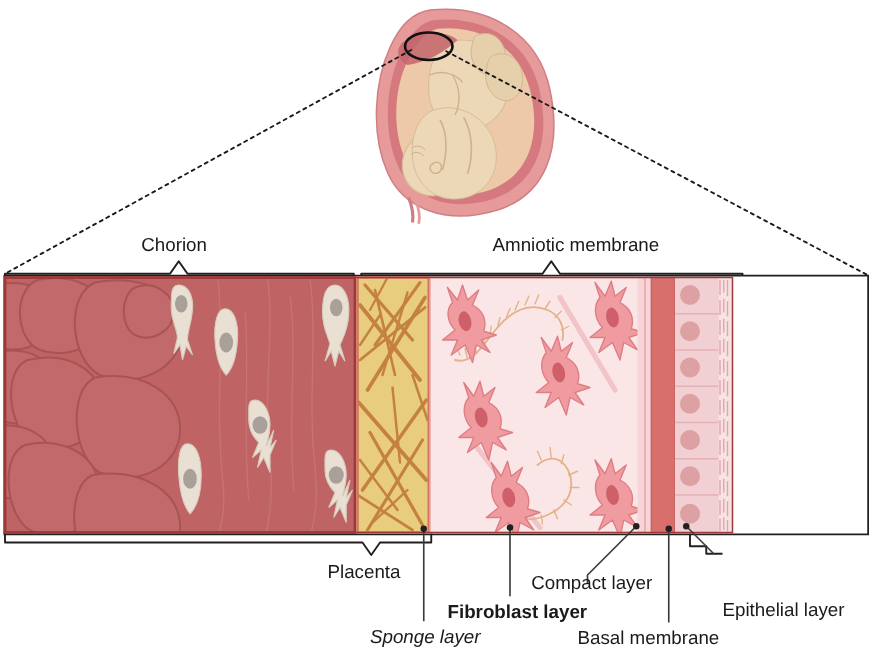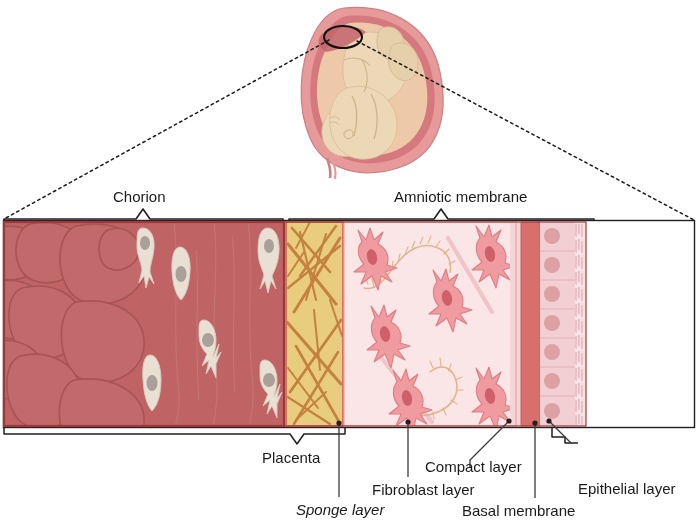--- a/index.html
+++ b/index.html
@@ -372,21 +372,21 @@
   </svg>
 
   <div class="lbl" style="left:113px;top:189px;">Chorion</div>
 
   <div class="lbl" style="left:394px;top:189px;">Amniotic membrane</div>
 
   <div class="lbl" style="left:262px;top:450px;">Placenta</div>
 
   <div class="lbl" style="left:296px;top:502px;font-style:italic;">Sponge layer</div>
 
-  <div class="lbl" style="left:372px;top:482px;">Fibroblast layer</div>
+  <div class="lbl" style="left:358px;top:482px;font-weight:bold;">Fibroblast layer</div>
 
   <div class="lbl" style="left:425px;top:459px;">Compact layer</div>
 
   <div class="lbl" style="left:462px;top:503px;">Basal membrane</div>
 
   <div class="lbl" style="left:578px;top:439px;margin-top:42px;">Epithelial layer</div>
 
 </div>
 
 </body></html>

